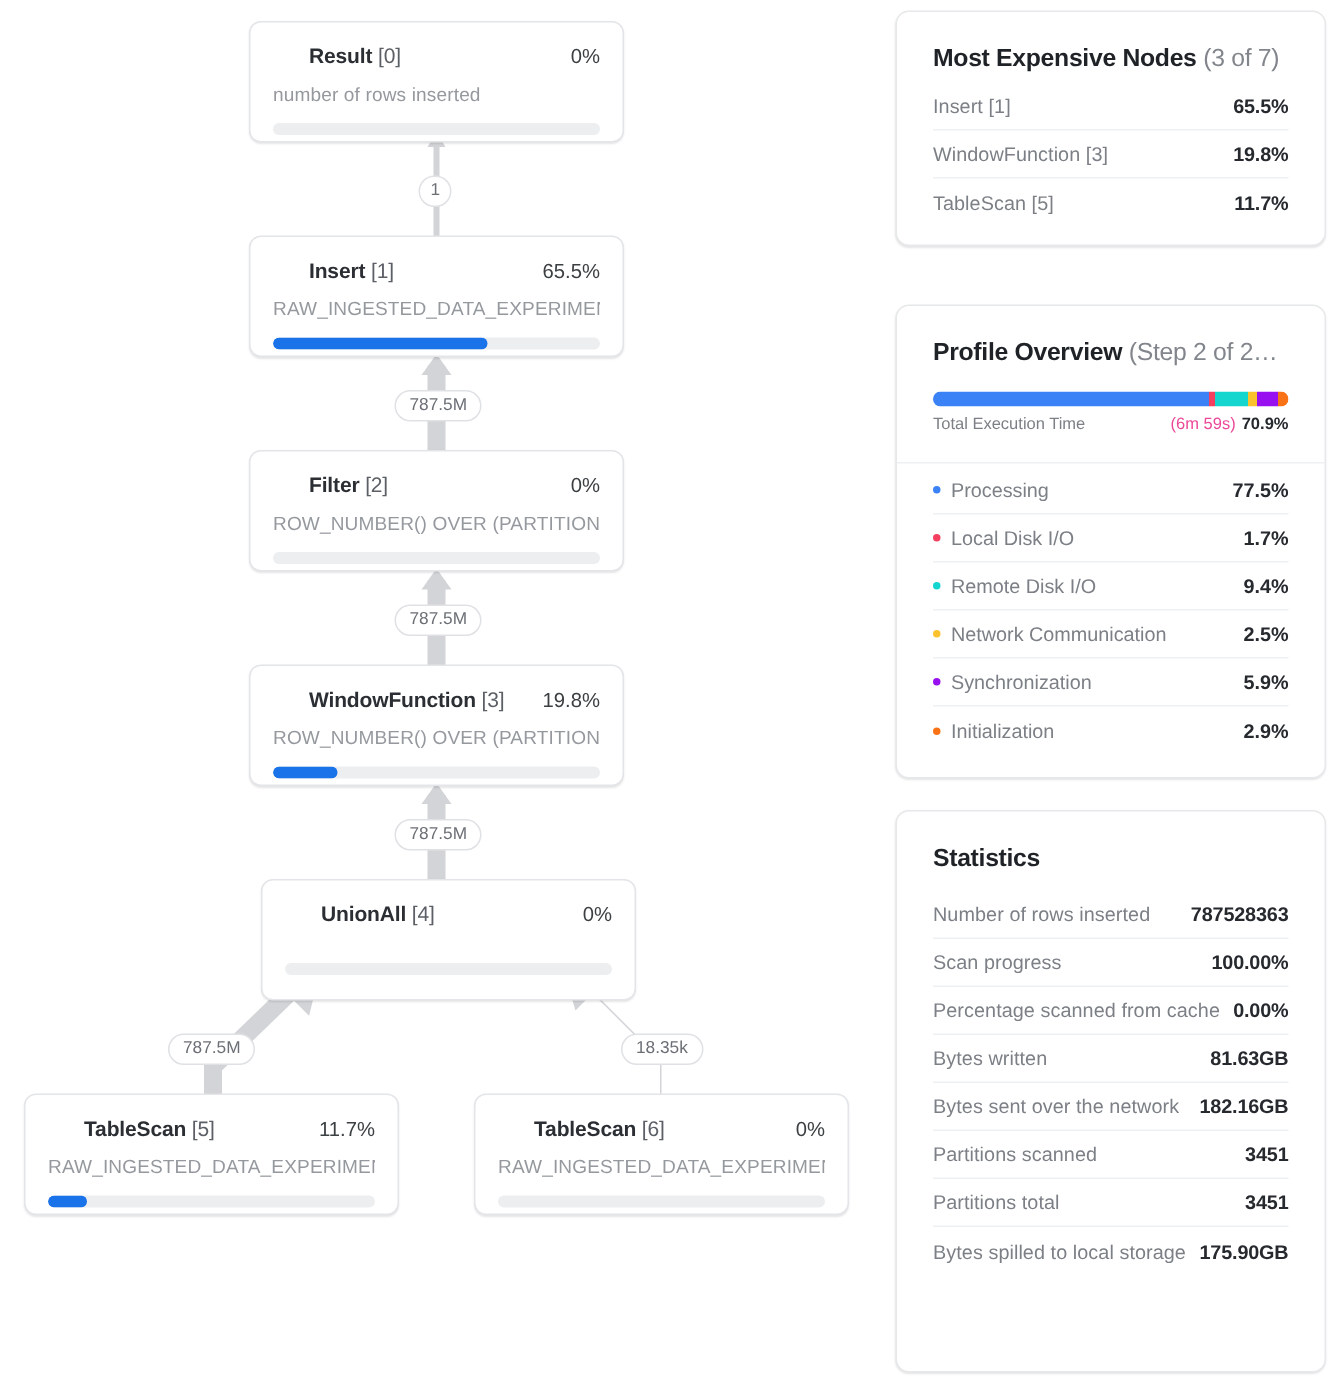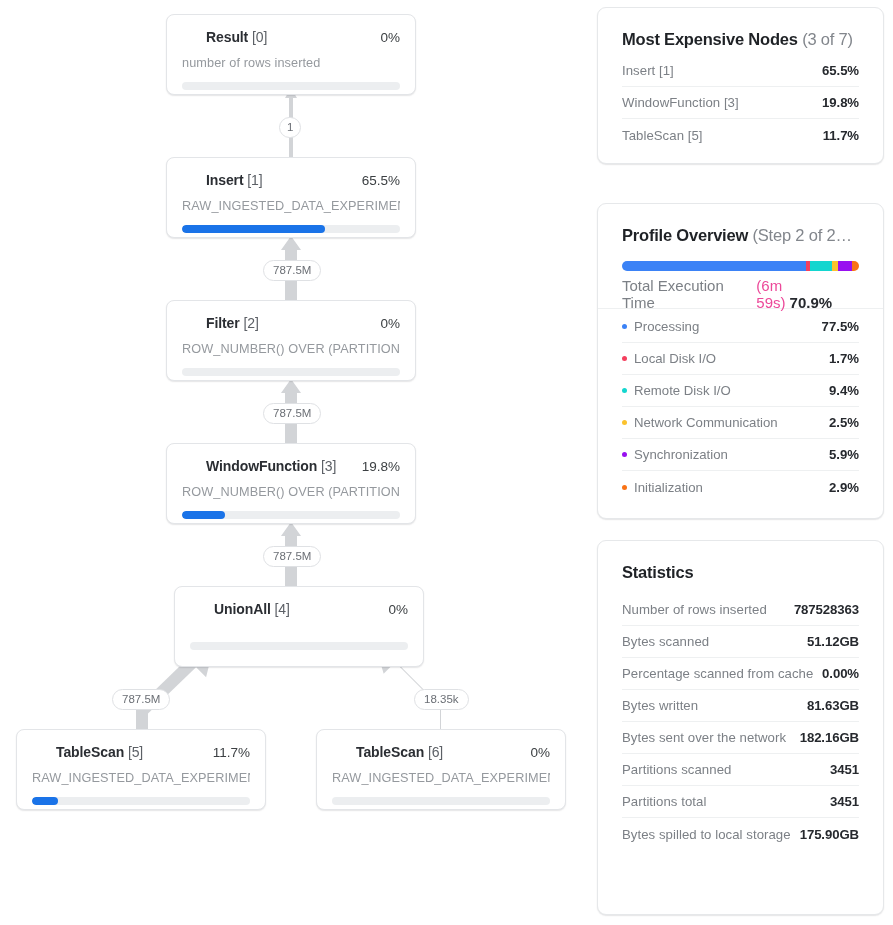--- a/index.html
+++ b/index.html
@@ -98,21 +98,21 @@
   .seg-bar {
     margin: 16px 24px 4px 24px;
     height: 10px;
     border-radius: 5px;
     overflow: hidden;
     display: flex;
   }
   .seg { height: 100%; }
   .tet-row {
     display:flex; align-items:baseline; justify-content:space-between;
-    padding: 0 24px; height: 32px; font-size: 15px;
+    padding: 0 24px; height: 32px; font-size: 11px;
     border-bottom: 1px solid #eef0f1;
     margin: 6px 0 0 0;
   }
   .tet-row .k { color:#7c8086; }
   .tet-row .rt { color:#26292e; }
   .tet-row .rt .time { color:#ec4899; font-weight:400; margin-right:4px; }
   .tet-row .rt .pct { font-weight:700; }
   .leg-row {
     display:flex; align-items:center; justify-content:space-between;
     height: 32px; border-bottom: 1px solid #eef0f1; font-size: 13.2px;
@@ -348,22 +348,22 @@
   </div>
 
   <div class="panel" style="top:540px; height:375px;">
     <div class="panel-title">Statistics</div>
     <div class="rows" style="padding-top:12px;">
       <div class="row">
         <span class="k">Number of rows inserted</span>
         <span class="v">787528363</span>
       </div>
       <div class="row">
-        <span class="k">Bytes scanned</span>
-        <span class="v">51.12GB</span>
+        <span class="k">Scan progress</span>
+        <span class="v">100.00%</span>
       </div>
       <div class="row">
         <span class="k">Percentage scanned from cache</span>
         <span class="v">0.00%</span>
       </div>
       <div class="row">
         <span class="k">Bytes written</span>
         <span class="v">81.63GB</span>
       </div>
       <div class="row">

